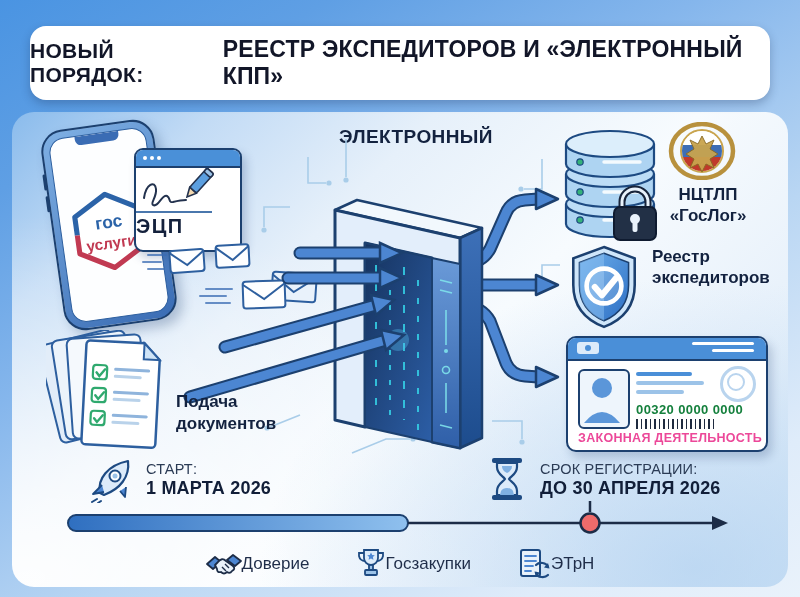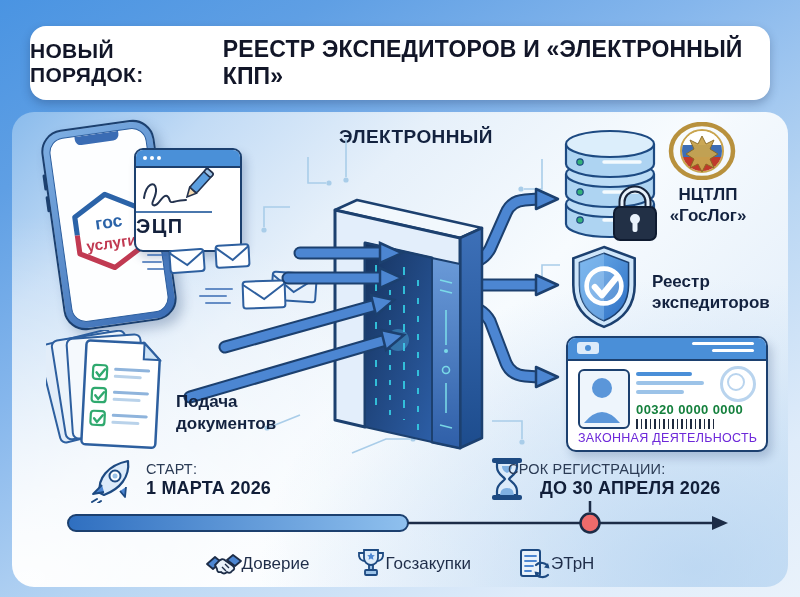--- a/index.html
+++ b/index.html
@@ -39,37 +39,37 @@
   .kpp-title{position:absolute;left:306px;top:126px;width:220px;text-align:center;color:#13223f;
     font-weight:800;font-size:19px;line-height:22px;letter-spacing:.4px;}
 
   .flow{position:absolute;left:140px;top:115px;}
 
   .db{position:absolute;left:558px;top:120px;}
   .emblem{position:absolute;left:666px;top:122px;}
   .org-label{position:absolute;left:646px;top:184px;width:124px;text-align:center;color:#13223f;
     font-weight:800;font-size:17px;line-height:21px;}
   .shield{position:absolute;left:566px;top:244px;}
-  .registry-label{position:absolute;left:652px;top:271px;color:#13223f;font-weight:800;font-size:17px;line-height:21px;}
+  .registry-label{position:absolute;left:652px;top:246px;color:#13223f;font-weight:800;font-size:17px;line-height:21px;}
 
   .card{position:absolute;left:566px;top:336px;width:198px;height:112px;background:#ffffff;
     border:2.5px solid #1c406f;border-radius:10px;box-shadow:4px 6px 10px rgba(30,60,110,.22);overflow:hidden;}
   .card-bar{height:21px;background:#4a8fd8;border-bottom:2px solid #1c406f;position:relative;}
   .card-bar .cam{position:absolute;left:9px;top:4px;width:22px;height:12px;background:#dcebfa;border-radius:3px;}
   .card-bar .cam:after{content:"";position:absolute;left:8px;top:3px;width:6px;height:6px;border-radius:50%;background:#4a8fd8;}
   .card-bar .bl1{position:absolute;right:12px;top:4px;width:62px;height:3px;background:#fff;border-radius:2px;}
   .card-bar .bl2{position:absolute;right:12px;top:11px;width:42px;height:3px;background:#fff;border-radius:2px;}
   .photo{position:absolute;left:10px;top:31px;width:48px;height:56px;background:#eef5fc;border:2px solid #1c406f;border-radius:6px;overflow:hidden;}
   .cline{position:absolute;height:4px;border-radius:2px;}
   .card-number{position:absolute;left:68px;top:64px;font-weight:800;font-size:13px;color:#15803d;letter-spacing:.4px;}
   .barcode{position:absolute;left:68px;top:81px;width:78px;height:10px;
     background:repeating-linear-gradient(90deg,#1f2b40 0 2px,transparent 2px 5px,#1f2b40 5px 6px,transparent 6px 9px);}
   .stamp{position:absolute;right:10px;top:28px;width:30px;height:30px;border:3px solid #b9d4ee;border-radius:50%;}
   .stamp:after{content:"";position:absolute;left:4px;top:4px;width:14px;height:14px;border:2.5px solid #b9d4ee;border-radius:50%;}
-  .card-caption{position:absolute;left:10px;bottom:5px;font-weight:400;font-size:12.5px;color:#6d28d9;letter-spacing:.3px;}
+  .card-caption{position:absolute;left:10px;bottom:5px;font-weight:700;font-size:12.5px;color:#ec4899;letter-spacing:.3px;}
 
   .docs{position:absolute;left:46px;top:330px;}
   .docs-label{position:absolute;left:176px;top:391px;color:#13223f;font-weight:800;font-size:17px;line-height:22px;}
 
   .rocket{position:absolute;left:88px;top:455px;}
   .tl-label{position:absolute;font-size:14.5px;color:#2b3b55;font-weight:500;letter-spacing:.2px;}
   .tl-date{position:absolute;font-size:18px;font-weight:800;color:#111e38;letter-spacing:.2px;}
   .hourglass{position:absolute;left:487px;top:456px;}
   .timeline{position:absolute;left:60px;top:495px;}
 
@@ -398,21 +398,21 @@
   <div class="tl-label" style="left:146px;top:461px">СТАРТ:</div>
   <div class="tl-date" style="left:146px;top:478px">1 МАРТА 2026</div>
 
   <svg class="hourglass" width="40" height="46" viewBox="0 0 40 46">
     <rect x="5" y="2" width="30" height="5" rx="2" fill="#1d4a82"></rect>
     <rect x="5" y="39" width="30" height="5" rx="2" fill="#1d4a82"></rect>
     <path d="M10,7 h20 v4 c0,7 -6,9 -8,12 c2,3 8,5 8,12 v4 h-20 v-4 c0,-7 6,-9 8,-12 c-2,-3 -8,-5 -8,-12 z" fill="#dcebfa" stroke="#1d4a82" stroke-width="2.2" stroke-linejoin="round"></path>
     <path d="M14,35 c2,-4 10,-4 12,0 l1,4 h-14 z" fill="#7fb0e2"></path>
     <path d="M15,10 h10 c0,4 -3,6 -5,7 c-2,-1 -5,-3 -5,-7 z" fill="#7fb0e2"></path>
   </svg>
-  <div class="tl-label" style="left:508px;top:461px">СРОК РЕГИСТРАЦИИ:</div>
+  <div class="tl-label" style="left:540px;top:461px">СРОК РЕГИСТРАЦИИ:</div>
   <div class="tl-date" style="left:540px;top:478px">ДО 30 АПРЕЛЯ 2026</div>
 
   <svg class="timeline" width="680" height="50" viewBox="0 0 680 50">
     <defs>
       <linearGradient id="barGrad" x1="0" y1="0" x2="1" y2="0">
         <stop offset="0" stop-color="#2f6fc0"></stop>
           <stop offset="1" stop-color="#8fc0ee"></stop>
       </linearGradient>
     </defs>
     <rect x="8" y="20" width="340" height="16" rx="8" fill="url(#barGrad)" stroke="#1c406f" stroke-width="2"></rect>

